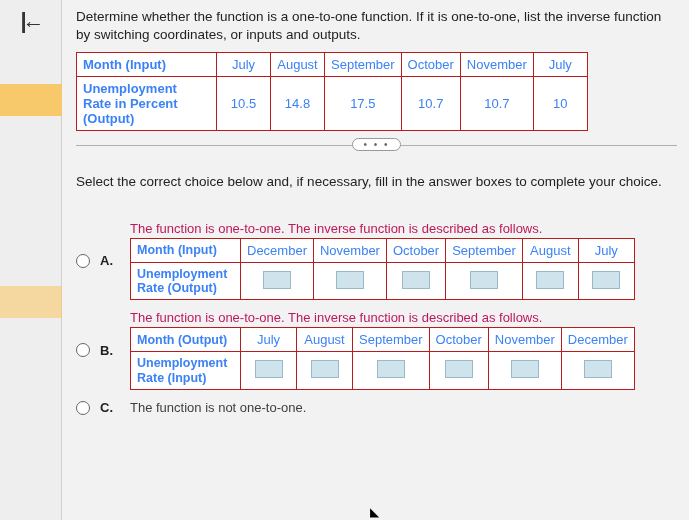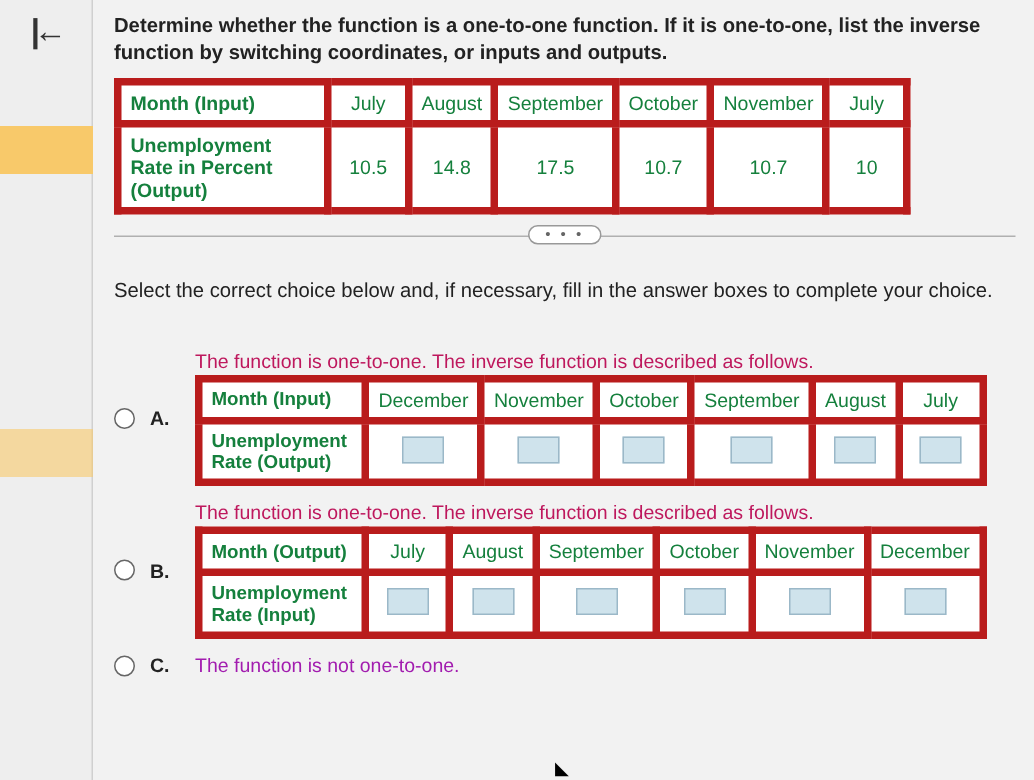--- a/index.html
+++ b/index.html
@@ -3,40 +3,40 @@
 <meta charset="utf-8">
 <style>
 *{box-sizing:border-box;margin:0;padding:0}
 body{font-family:Arial,Helvetica,sans-serif;font-size:13px;color:#222;background:#e8e8e8;width:689px;height:520px;overflow:hidden;position:relative}
 .page{display:flex;height:100%}
 .left-col{width:62px;background:#eee;border-right:1px solid #d0d0d0;display:flex;flex-direction:column;align-items:center;padding-top:8px}
 .back-btn{font-size:22px;font-weight:bold;color:#333;cursor:pointer;user-select:none;letter-spacing:-4px}
 .highlight{position:absolute;left:0;top:84px;width:62px;height:32px;background:#f8c96a}
 .highlight2{position:absolute;left:0;top:286px;width:62px;height:32px;background:#f8c96a;opacity:.6}
 .main{flex:1;padding:8px 12px 8px 14px;background:#f2f2f2;overflow:hidden}
-.prompt{font-size:13.5px;line-height:1.35;font-weight:700;color:#222;margin-bottom:8px}
+.prompt{font-size:13.5px;line-height:1.35;font-weight:400;color:#222;margin-bottom:8px}
 table{border-collapse:collapse;background:#fff;font-size:13px}
-td,th{border:5px solid #b91c1c;padding:4px 6px;text-align:center;font-weight:400;color:#15803d}
+td,th{border:1px solid #b91c1c;padding:4px 6px;text-align:center;font-weight:400;color:#3b82f6}
 .rowhdr{text-align:left;font-weight:700;padding-left:6px;padding-right:10px}
 .data-table td{min-width:54px}
 .data-table .rowhdr{width:140px}
 .divider-wrap{display:flex;justify-content:center;margin:14px 0 14px 0}
 .divider{border-top:1px solid #b0b0b0;width:100%;position:relative;display:flex;justify-content:center}
 .dots-pill{background:#fff;border:1px solid #999;border-radius:10px;padding:0 10px;font-size:10px;letter-spacing:2px;color:#666;position:relative;top:-8px;cursor:pointer}
 .select-text{font-size:13.5px;line-height:1.35;margin-bottom:29px}
 .choice{display:flex;align-items:center;gap:10px;margin-bottom:10px}
 .radio{width:14px;height:14px;border:1.5px solid #666;border-radius:50%;flex:0 0 auto;cursor:pointer;background:#fff}
 .choice-label{font-weight:700;color:#222;width:20px;flex:0 0 auto}
 .choice-body{flex:1}
 .choice-intro{font-size:13px;margin-bottom:2px;color:#be185d}
 .answer-table td{min-width:56px}
 .answer-table .rowhdr{width:110px;font-weight:700;font-size:12.5px;line-height:1.15}
 .fillbox{width:28px;height:18px;background:#cfe3ec;border:1px solid #9bb8c8;display:inline-block}
 .choice-c{display:flex;align-items:center;gap:10px;margin-top:4px}
-.choice-c-text{font-size:13px;color:#a21caf}
+.choice-c-text{font-size:13px;color:#404040}
 .cursor{position:absolute;left:370px;top:505px;font-size:12px;color:#000}
 </style>
 </head>
 <body>
 
 <div class="page">
   <div class="left-col">
     <div class="back-btn">|←</div>
   </div>
   <div class="highlight"></div>

